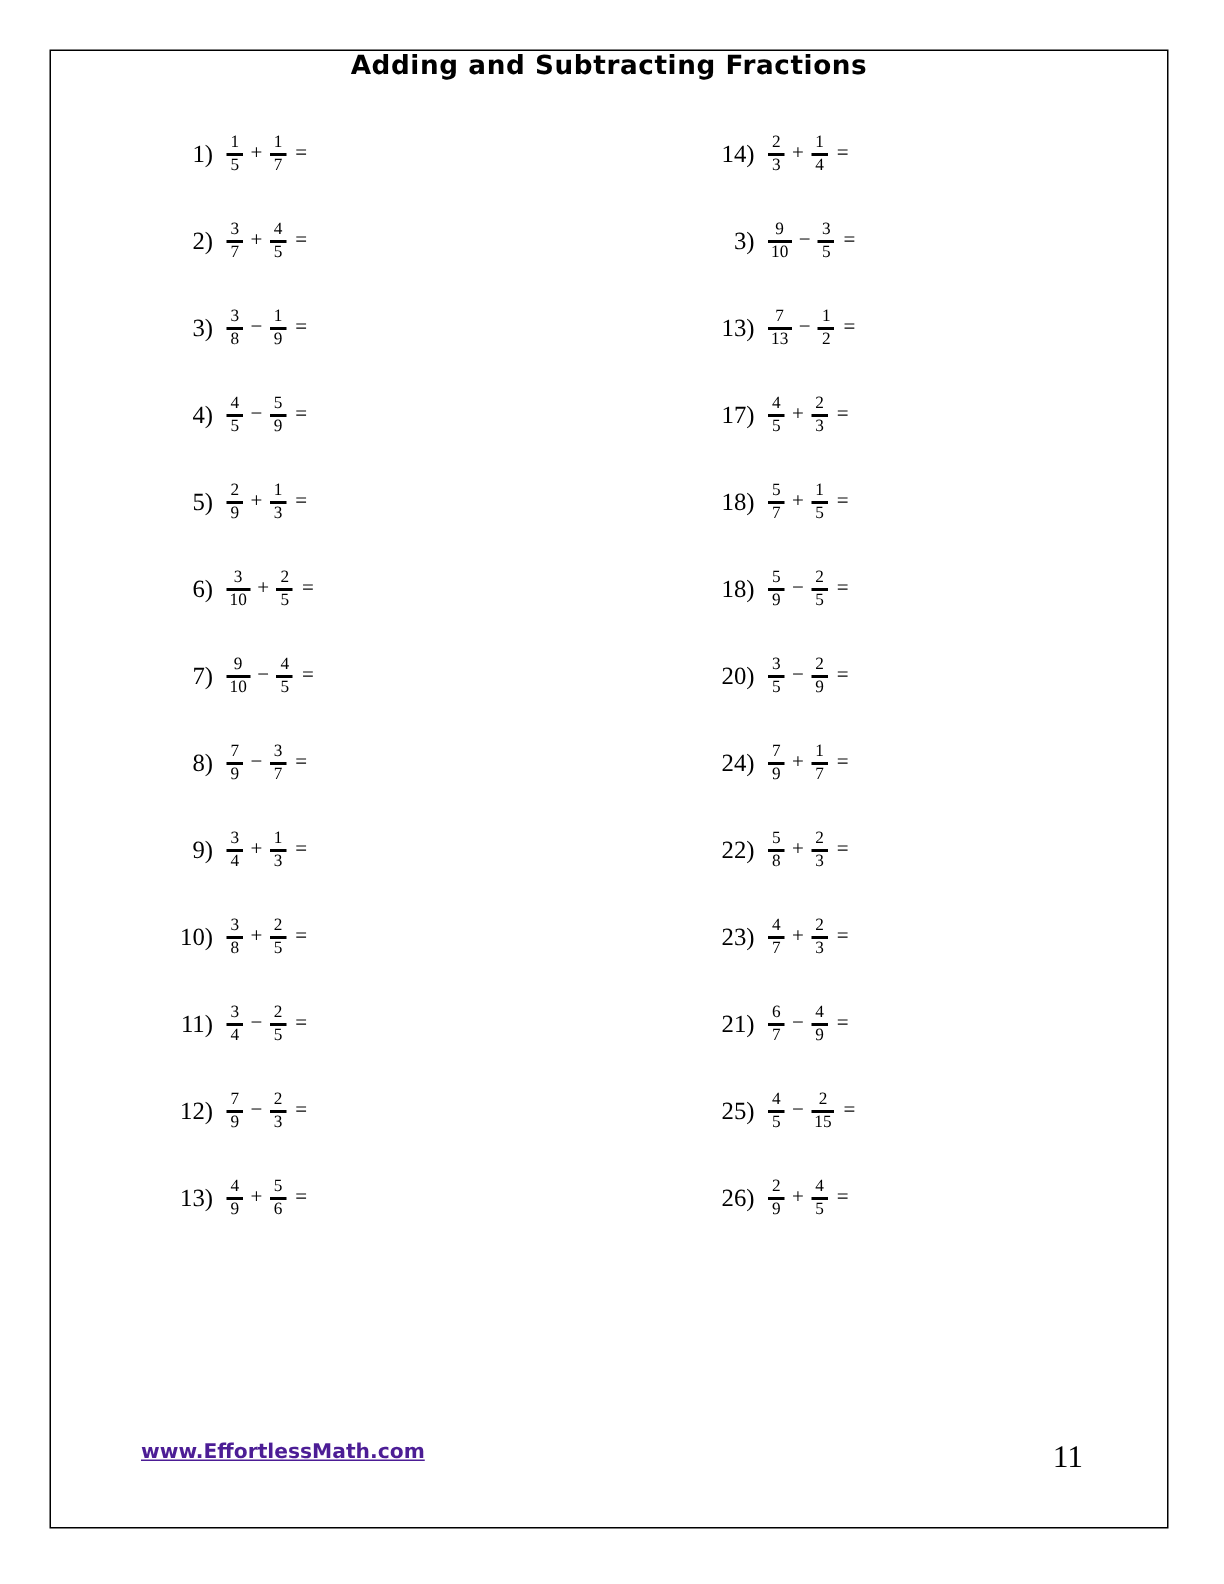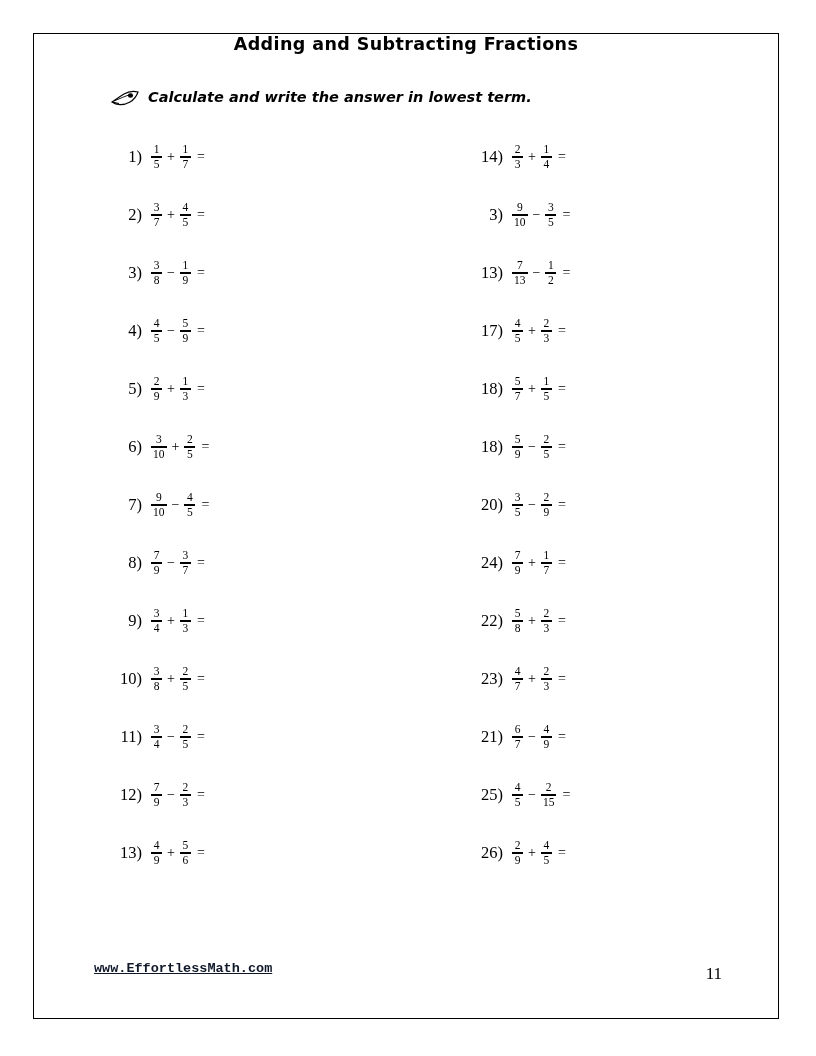--- a/index.html
+++ b/index.html
@@ -118,39 +118,30 @@
     font-family: "DejaVu Sans", sans-serif;
     font-weight: bold;
     font-size: 13.5px;
     text-decoration: underline;
   }
   .pagenum {
     position: absolute;
     right: 56px;
     bottom: 34px;
     font-family: "Liberation Serif", serif;
-    font-size: 17px;
+    font-size: 21px;
   }
 </style>
 </head>
 <body>
 
 <div class="page">
 
   <div class="title">Adding and Subtracting Fractions</div>
 
-  <div class="instruction-row">
-    <svg class="pen-icon" viewBox="0 0 30 22">
-      <path d="M2 16 C6 19, 13 20, 20 16 C25 13, 27 9, 28 6 C24 5, 19 5, 14 8 C9 11, 5 14, 2 16 Z" fill="none" stroke="#000" stroke-width="1.2"></path>
-      <path d="M4 15 C9 13, 15 10, 22 8" fill="none" stroke="#000" stroke-width="0.9"></path>
-      <path d="M2 16 L9 17.5" fill="none" stroke="#000" stroke-width="1.2"></path>
-      <ellipse cx="20.5" cy="9.5" rx="2.6" ry="2.2" fill="#000"></ellipse>
-    </svg>
-    <div class="instruction">Calculate and write the answer in lowest term.</div>
-  </div>
 
   <div class="columns">
     <div class="col left">
 
       <div class="prob">
         <span class="num">1)</span>
         <span class="expr">
           <span class="frac">
             <span class="top">1</span>
             <span class="bar"></span>
@@ -616,16 +607,16 @@
             <span class="bar"></span>
             <span class="bot">5</span>
           </span>
           <span class="eq">=</span>
         </span>
       </div>
 
     </div>
   </div>
 
-  <a class="footer" href="#" style="color:#0f172a;font-family:Liberation Mono, monospace;">www.EffortlessMath.com</a>
+  <a class="footer" href="#" style="color:#4c1d95;">www.EffortlessMath.com</a>
   <div class="pagenum">11</div>
 
 </div>
 
 </body></html>

